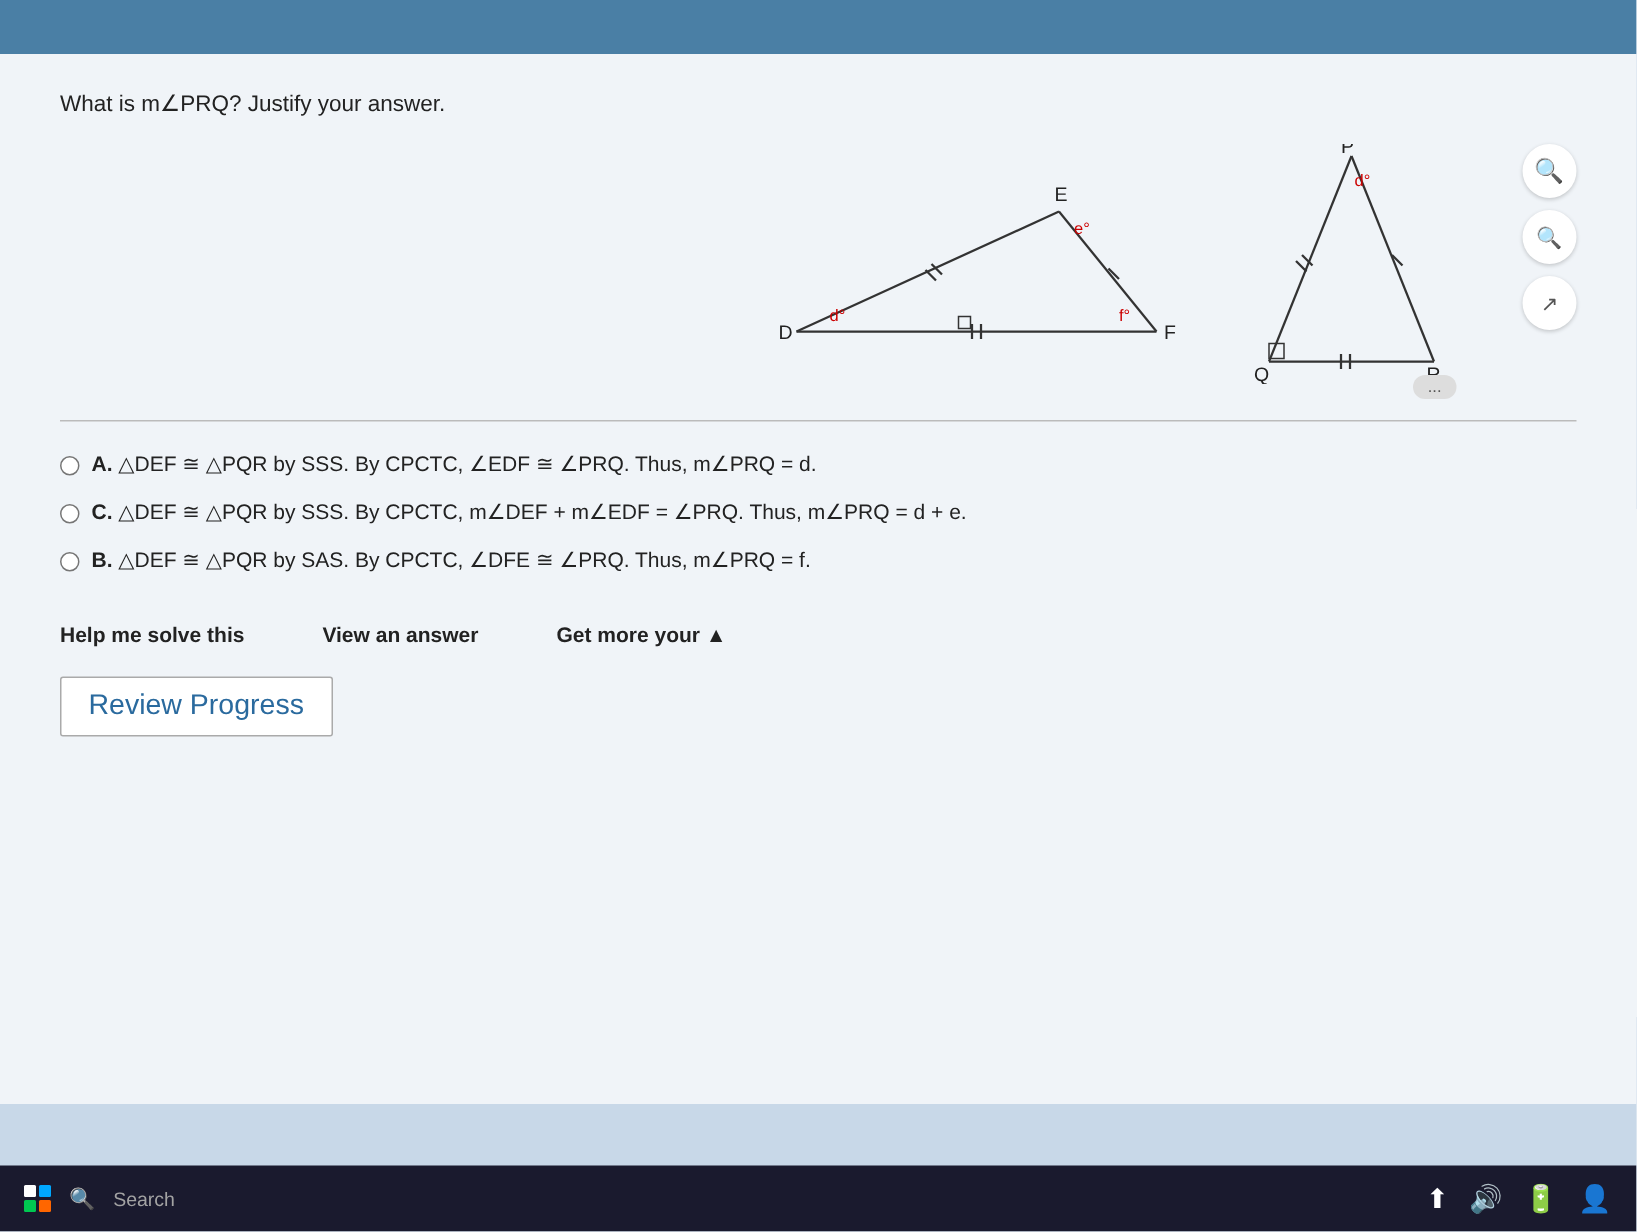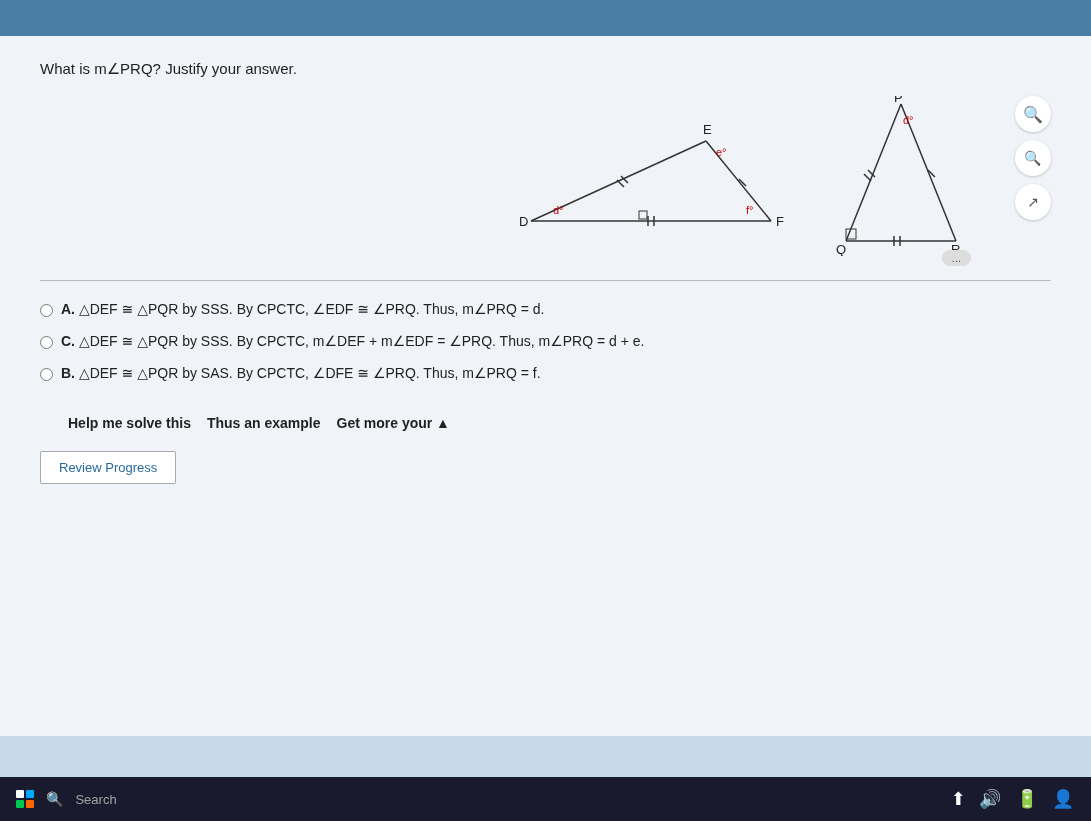--- a/index.html
+++ b/index.html
@@ -106,42 +106,41 @@
       margin-top: 3px;
       cursor: pointer;
     }
 
     .option-label {
       font-weight: bold;
     }
 
     .bottom-links {
       display: flex;
-      gap: 16px;
+      gap: 52px;
       margin-top: 28px;
       margin-bottom: 20px;
       align-items: flex-end;
-      margin-left: 28px;
     }
 
     .bottom-link {
       font-weight: bold;
       font-size: 14px;
       color: #222;
       cursor: pointer;
       background: none;
       border: none;
       padding: 0;
     }
 
     .review-progress-btn {
       background: white;
       border: 1px solid #aaa;
       padding: 8px 18px;
-      font-size: 13px;
+      font-size: 19px;
       color: #2a6a9e;
       cursor: pointer;
       border-radius: 2px;
       font-weight: normal;
     }
 
     .taskbar {
       position: absolute;
       bottom: 0;
       left: 0;
@@ -305,21 +304,21 @@
         <span class="option-label">B.</span>
         <span>△DEF ≅ △PQR by SAS. By CPCTC, ∠DFE ≅ ∠PRQ. Thus, m∠PRQ = f.</span>
       </label>
     </div>
 
 
   </div>
 
   <div class="bottom-links">
     <button class="bottom-link">Help me solve this</button>
-    <button class="bottom-link">Thus an example</button>
+    <button class="bottom-link">View an answer</button>
     <button class="bottom-link">Get more your ▲</button>
   </div>
 
   <div>
     <button class="review-progress-btn">Review Progress</button>
   </div>
 
 </div>
 
 <div class="taskbar">

